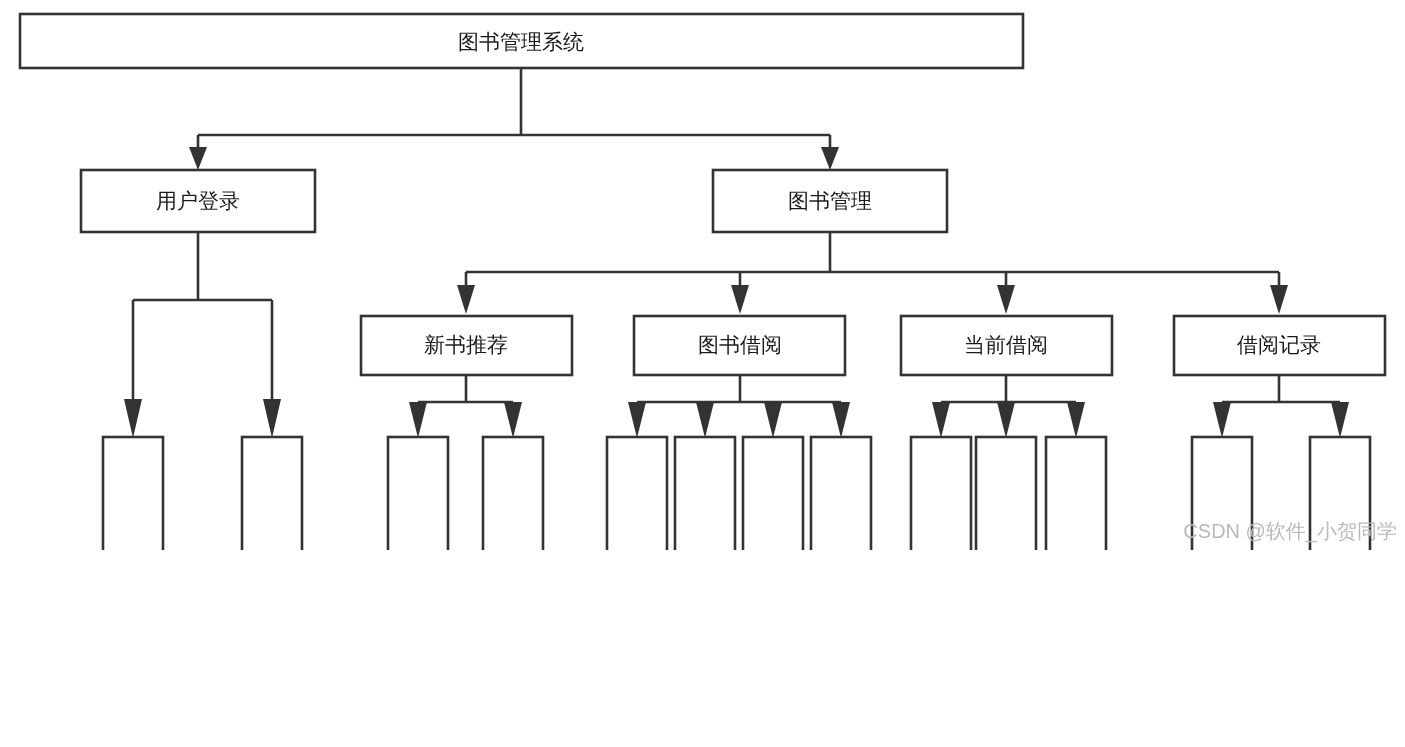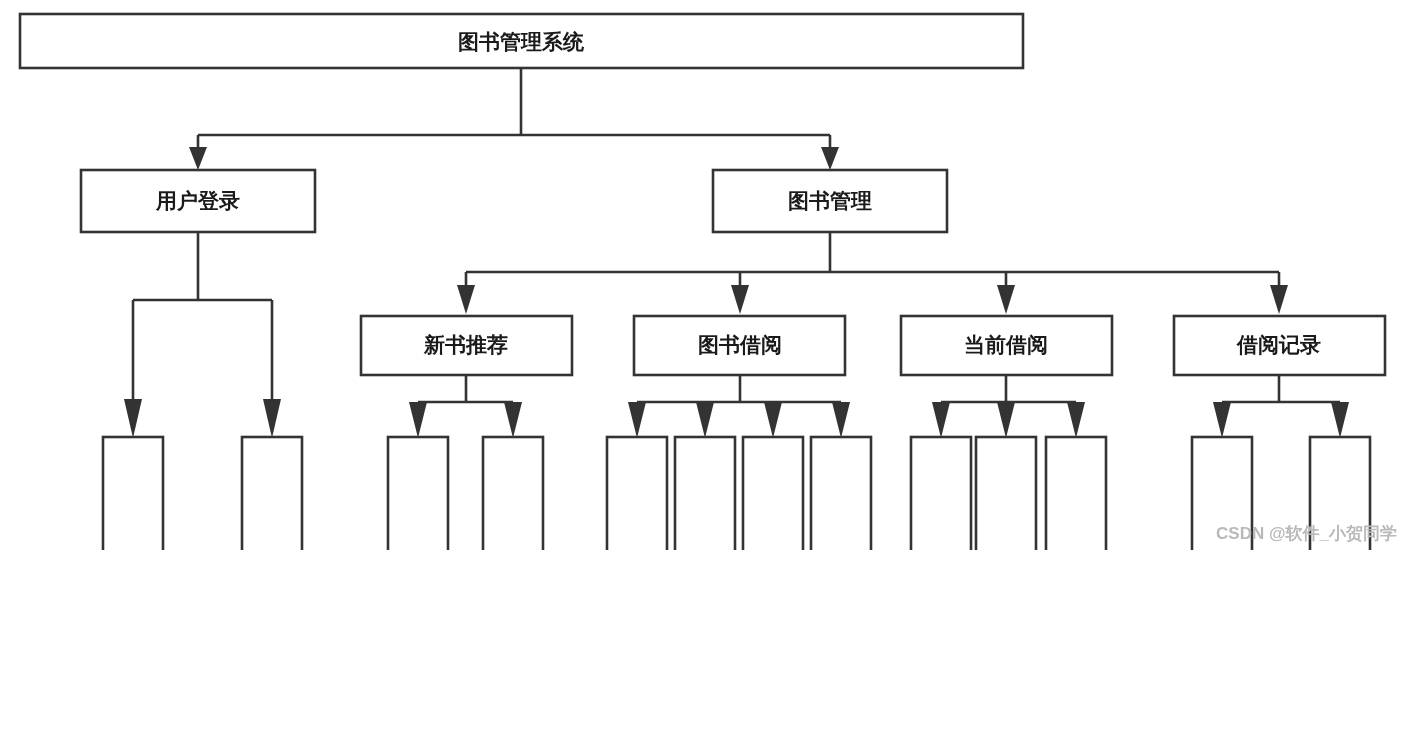--- a/index.html
+++ b/index.html
@@ -9,21 +9,20 @@
   }
   body {
     font-family: "Liberation Sans", "DejaVu Sans", sans-serif;
   }
   #diagram-root {
     position: relative;
     width: 1405px;
     height: 550px;
     background: #ffffff;
     overflow: hidden;
-    font-weight: bold;
   }
   svg#tree-svg {
     position: absolute;
     left: 0;
     top: 0;
     width: 1405px;
     height: 747px;
   }
   .node-box {
     fill: #ffffff;
@@ -62,21 +61,21 @@
     justify-content: center;
     text-align: center;
     white-space: nowrap;
     pointer-events: none;
   }
   .watermark {
     position: absolute;
     right: 8px;
     bottom: 5px;
     font-family: "Liberation Sans", "DejaVu Sans", sans-serif;
-    font-size: 17px;
+    font-size: 20px;
     color: #b9b9b9;
     white-space: nowrap;
     pointer-events: none;
   }
 </style>
 </head>
 <body>
 
 <div id="diagram-root">
 

